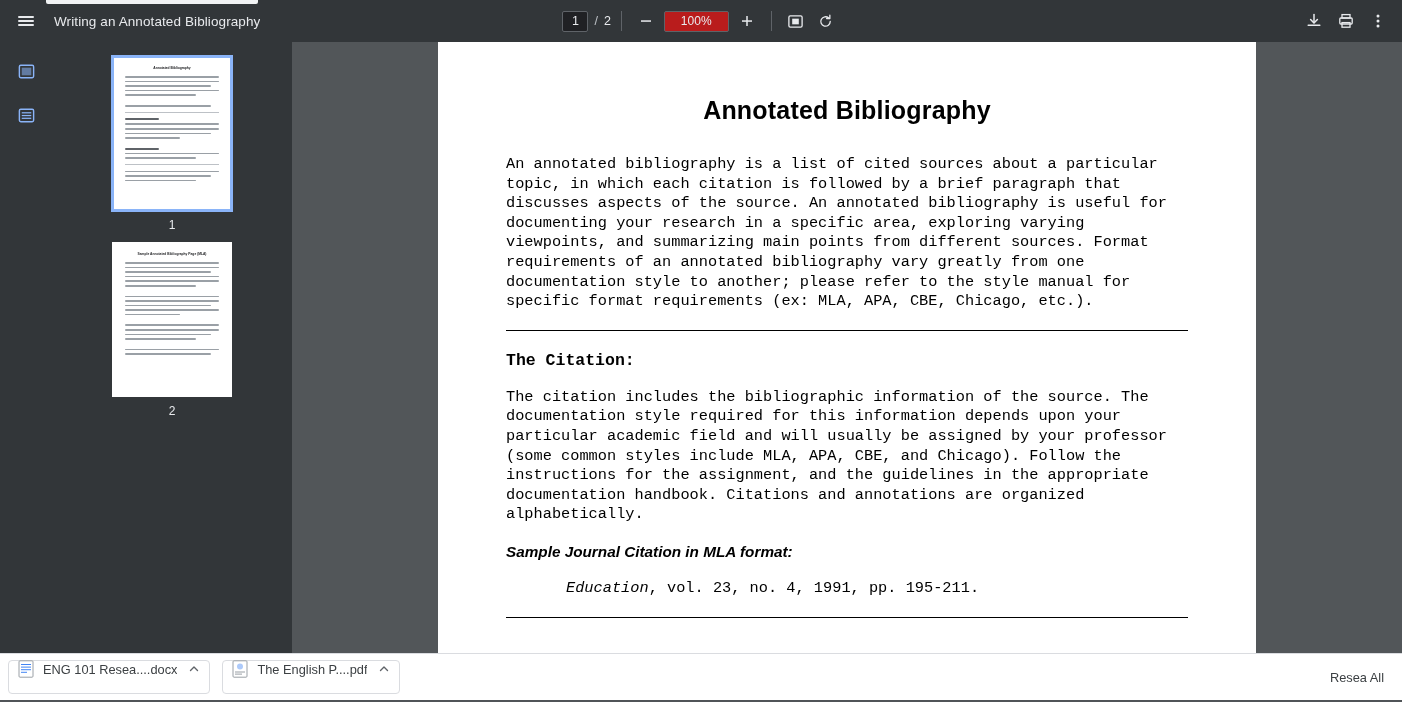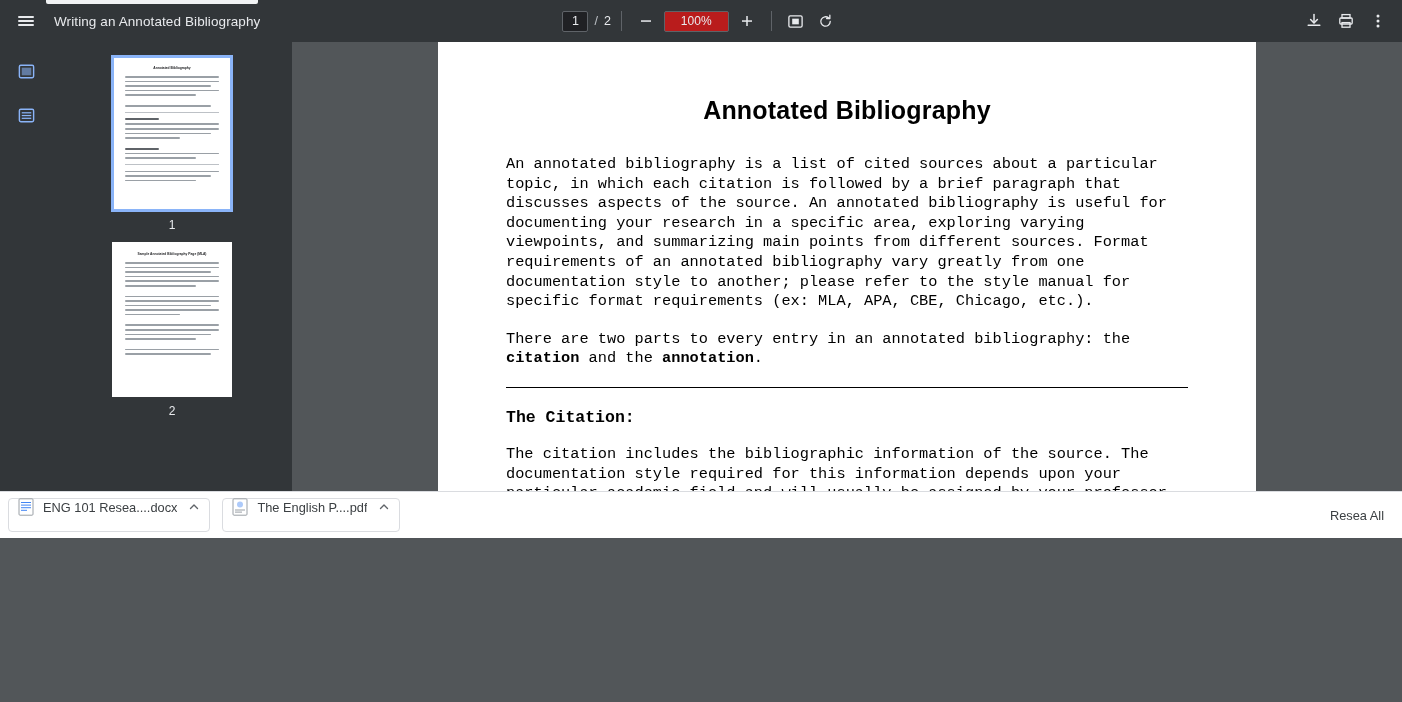--- a/index.html
+++ b/index.html
@@ -5,21 +5,21 @@
   * { box-sizing: border-box; }
   html, body {
     margin: 0; padding: 0;
     width: 1402px; height: 702px;
     overflow: hidden;
     font-family: "Liberation Sans", sans-serif;
     background: #525659;
   }
   #app {
     position: relative;
-    width: 1402px; height: 538px;
+    width: 1402px; height: 700px;
     display: flex;
     flex-direction: column;
     background: #525659;
   }
 
   
   .toolbar {
     height: 42px;
     background: #323639;
     color: #e8eaed;
@@ -490,30 +490,28 @@
       </div>
 
     </div>
 
     <div class="viewer">
       <div class="page">
         <h1>Annotated Bibliography</h1>
 
         <p>An annotated bibliography is a list of cited sources about a particular topic, in which each citation is followed by a brief paragraph that discusses aspects of the source. An annotated bibliography is useful for documenting your research in a specific area, exploring varying viewpoints, and summarizing main points from different sources.  Format requirements of an annotated bibliography vary greatly from one documentation style to another; please refer to the style manual for specific format requirements (ex: MLA, APA, CBE, Chicago, etc.).</p>
 
-        <p>
-          <span>There are two parts to every entry in an annotated bibliography: the </span><span class="b">citation</span><span> and the </span><span class="b">annotation</span><span>.</span>
-        </p>
 
         <hr class="hr">
 
         <h2>The Citation:</h2>
 
         <p>The citation includes the bibliographic information of the source. The documentation style required for this information depends upon your particular academic field and will usually be assigned by your professor (some common styles include MLA, APA, CBE, and Chicago). Follow the instructions for the assignment, and the guidelines in the appropriate documentation handbook. Citations and annotations are organized alphabetically.</p>
 
+        <div class="subhead">Sample Journal Citation in MLA format:</div>
 
         <p class="indent">
           <span class="i">Education</span><span>, vol. 23, no. 4, 1991, pp. 195-211.</span>
         </p>
 
         <hr class="hr">
       </div>
     </div>
   </div>
 

